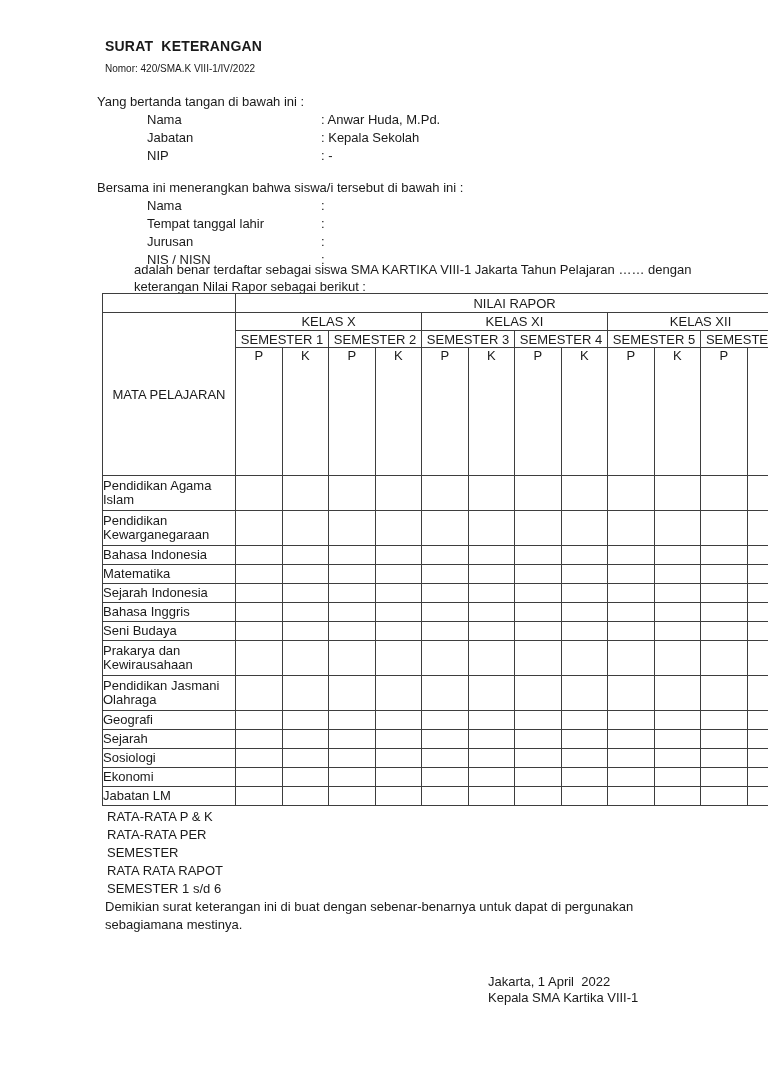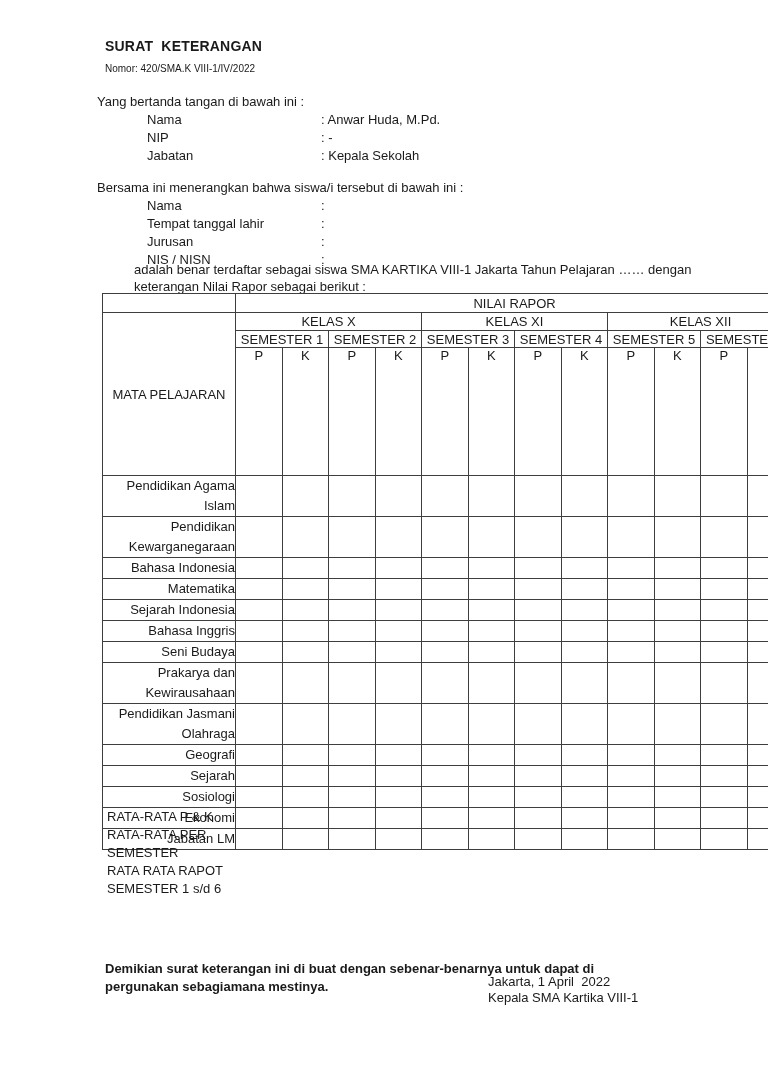--- a/index.html
+++ b/index.html
@@ -37,53 +37,53 @@
     font-size:13px; color:#1a1a1a;
   }
   table.grades td { border:1px solid #3e3e3e; padding:0; overflow:hidden; }
   td.ctr { text-align:center; vertical-align:middle; }
   tr.r1 { height:19px; }
   tr.r2 { height:18px; }
   tr.r3 { height:17px; }
   tr.r4 { height:128px; }
   td.pk { text-align:center; vertical-align:top; padding-top:1px; }
   td.subj-head { text-align:center; vertical-align:middle; }
-  td.subj { padding:1px 4px; line-height:20px; vertical-align:middle;text-align:right; }
+  td.subj { padding:1px 4px; line-height:14px; vertical-align:middle; }
   tr.single { height:19px; }
   tr.dbl { height:35px; }
   td.ghost { border:none; }
 
   
   .rata-block { position:absolute; left:107px; top:808px; width:150px; line-height:18px; }
 
   
-  .closing { position:absolute; left:105px; top:960px; width:565px; line-height:18px;font-weight:bold; }
+  .closing { position:absolute; left:105px; top:898px; width:565px; line-height:18px; }
   .signature { position:absolute; left:488px; top:974px; line-height:16px; }
 </style>
 </head>
 <body>
 
 <div class="doc-header">
   <div class="doc-title pre">SURAT  KETERANGAN</div>
   <div class="doc-number">Nomor: 420/SMA.K VIII-1/IV/2022</div>
 </div>
 
 <div class="block block-signer">
   <div>Yang bertanda tangan di bawah ini :</div>
   <div class="frow">
     <span class="flabel">Nama</span>
     <span class="fvalue">: Anwar Huda, M.Pd.</span>
   </div>
   <div class="frow">
+    <span class="flabel">Jabatan</span>
+    <span class="fvalue">: Kepala Sekolah</span>
+  </div>
+  <div class="frow">
     <span class="flabel">NIP</span>
     <span class="fvalue">: -</span>
-  </div>
-  <div class="frow">
-    <span class="flabel">Jabatan</span>
-    <span class="fvalue">: Kepala Sekolah</span>
   </div>
 </div>
 
 <div class="block block-student">
   <div>Bersama ini menerangkan bahwa siswa/i tersebut di bawah ini :</div>
   <div class="frow">
     <span class="flabel">Nama</span>
     <span class="fvalue">:</span>
   </div>
   <div class="frow">

